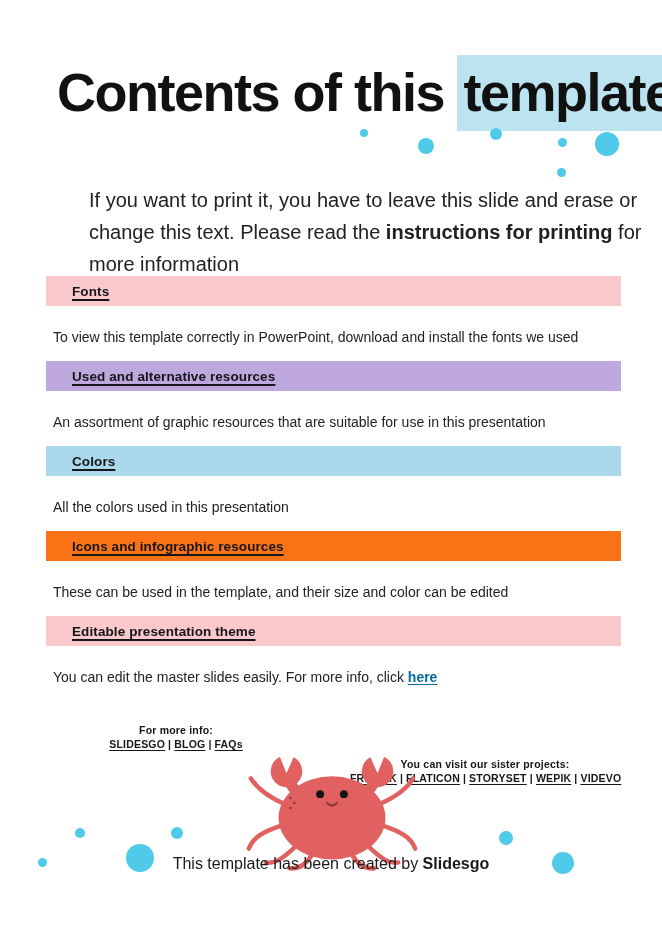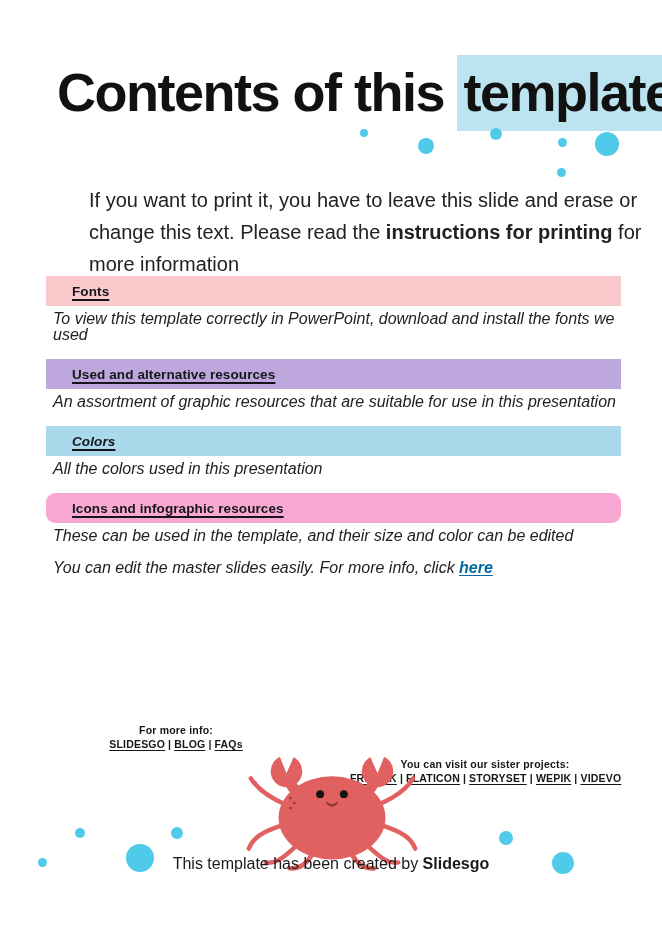--- a/index.html
+++ b/index.html
@@ -69,25 +69,24 @@
     font-size: 13.5px;
     font-weight: 700;
     color: #15151a;
     text-decoration: underline;
     text-underline-offset: 3px;
     text-decoration-thickness: 1.5px;
     letter-spacing: 0.1px;
     cursor: pointer;
   }
   .toc-desc {
-    margin: 5px 0 16px 7px;
-    font-size: 16px;
+    margin: 23px 0 16px 7px;
+    font-size: 14px;
     line-height: 16px;
     color: #222222;
-    font-style: italic;
   }
   .inline-link {
     font-weight: 700;
     color: #0369a1;
     text-decoration: underline;
     text-underline-offset: 2px;
     cursor: pointer;
   }
 
   
@@ -158,34 +157,37 @@
     </section>
 
     <section class="toc-item">
       <div class="toc-bar" style="background: rgb(189, 167, 220); text-align: right;">
         <span class="toc-label">Used and alternative resources</span>
       </div>
       <p class="toc-desc">An assortment of graphic resources that are suitable for use in this presentation</p>
     </section>
 
     <section class="toc-item">
-      <div class="toc-bar" style="background: rgb(169, 217, 234); font-style: italic;">
+      <div class="toc-bar" style="background: rgb(169, 217, 234);">
         <span class="toc-label">Colors</span>
       </div>
       <p class="toc-desc">All the colors used in this presentation</p>
     </section>
 
     <section class="toc-item">
-      <div class="toc-bar" style="background: #f9a8d4; border-radius: 9px;">
+      <div class="toc-bar" style="background: #f97316;">
         <span class="toc-label">Icons and infographic resources</span>
       </div>
       <p class="toc-desc">These can be used in the template, and their size and color can be edited</p>
     </section>
 
     <section class="toc-item">
+      <div class="toc-bar" style="background: rgb(249, 201, 203);">
+        <span class="toc-label">Editable presentation theme</span>
+      </div>
       <p class="toc-desc"><span>You can edit the master slides easily. For more info, click </span><a class="inline-link">here</a></p>
     </section>
 
   </div>
 
   <div class="footer-col info">
     <div>For more info:</div>
     <div>
       <a>SLIDESGO</a><span class="sep">|</span><a>BLOG</a><span class="sep">|</span><a>FAQs</a>
     </div>

